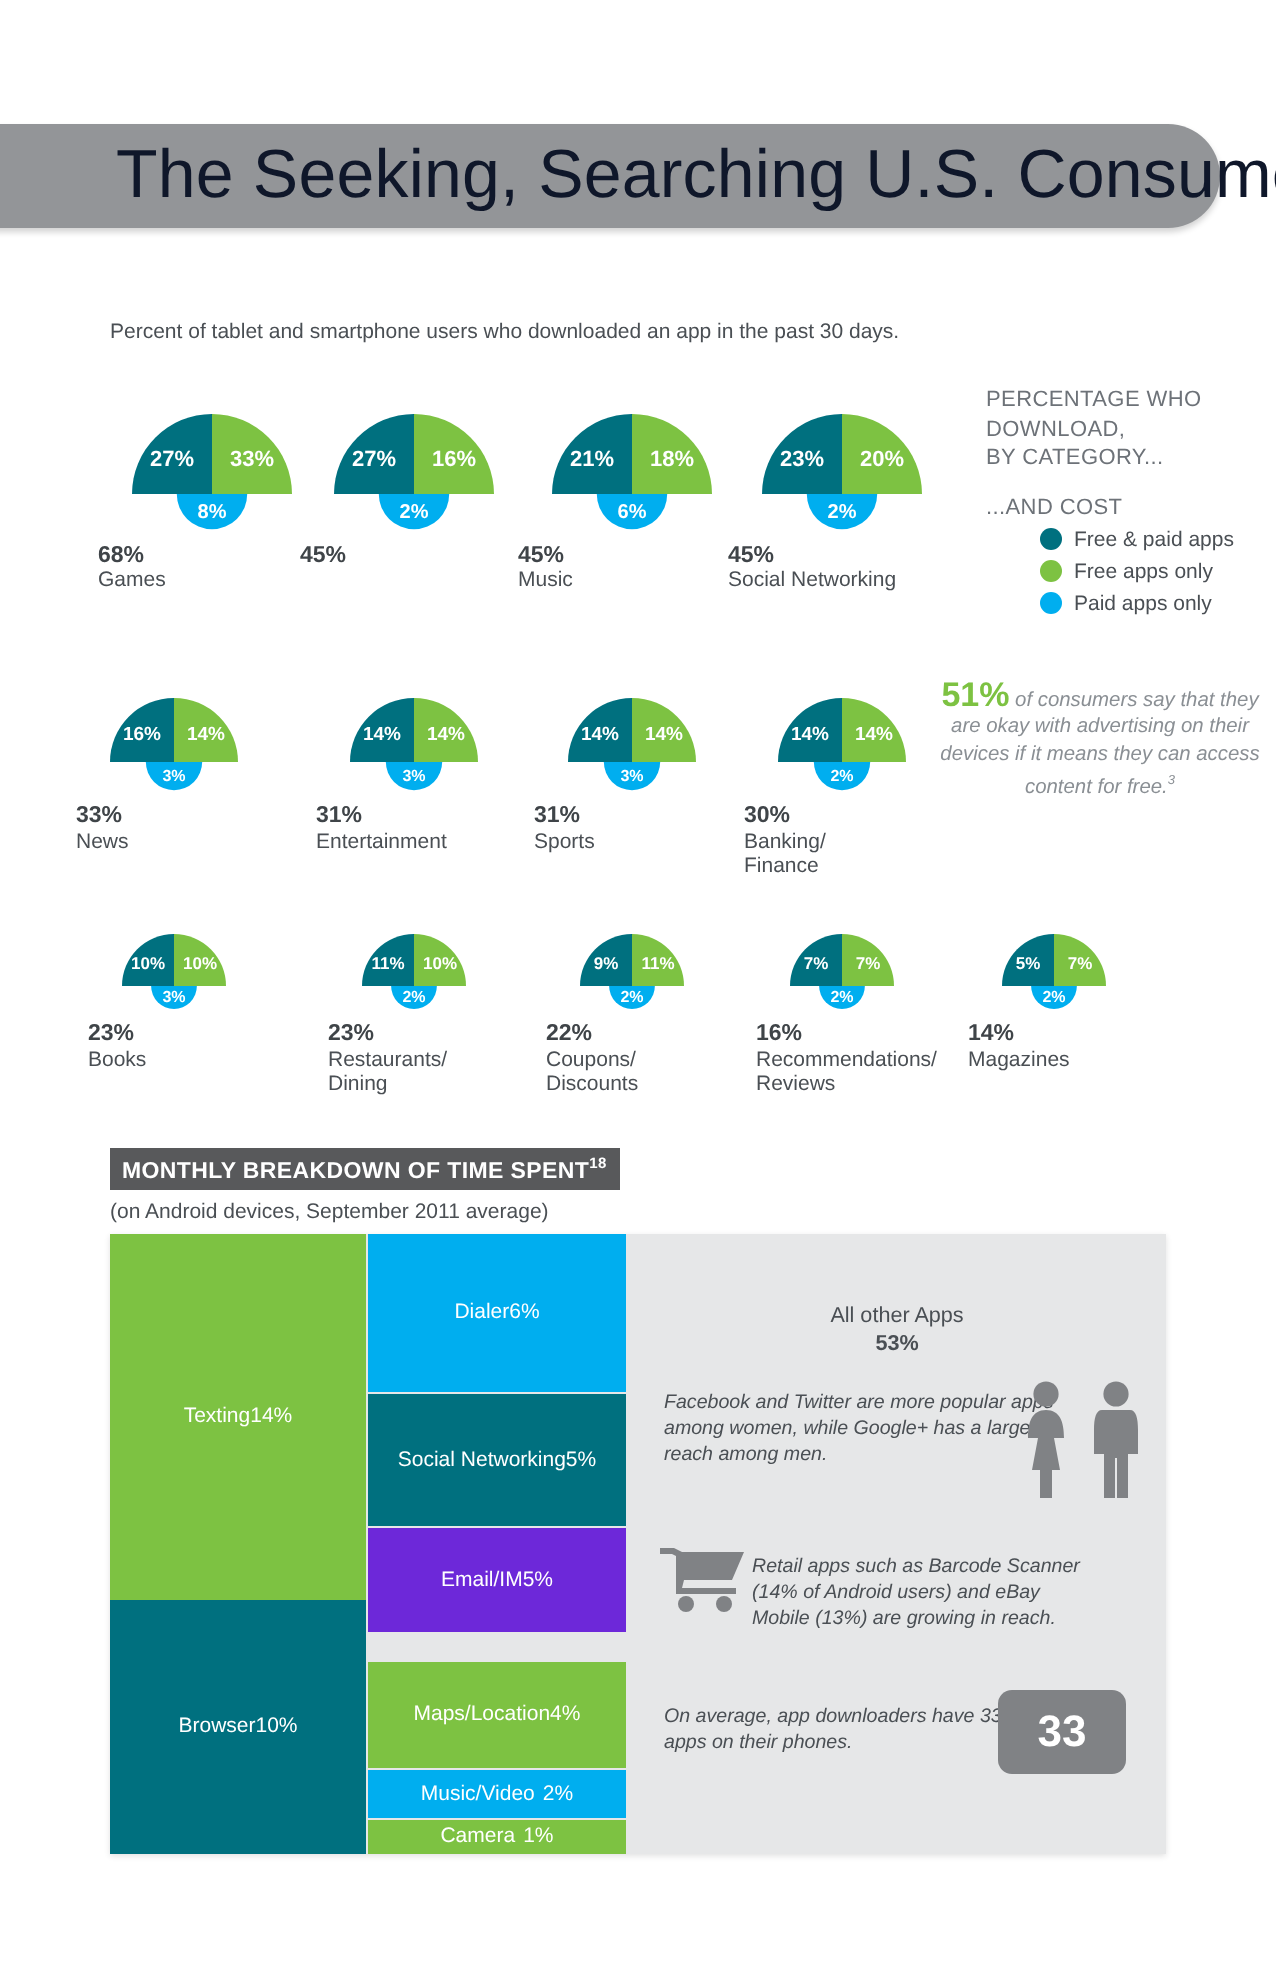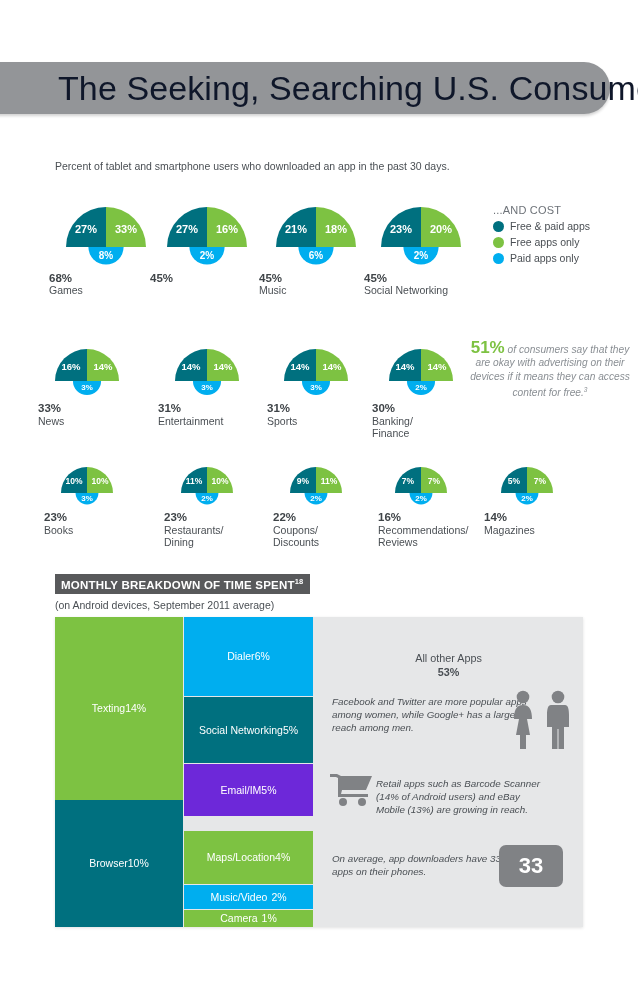--- a/index.html
+++ b/index.html
@@ -32,21 +32,21 @@
   .lbl-tot{font-size:11.5px; font-weight:bold; color:#3f4448; margin-top:3px; line-height:12.5px;}
   .lbl-cat{font-size:10.5px; color:#4a4f54; line-height:12.5px;}
   .sl-txt{font-size:11px; font-weight:bold; fill:#ffffff; font-family:"Liberation Sans",sans-serif;}
   .sl-txt.sm{font-size:9.5px;}
   .sl-txt.xs{font-size:8.5px;}
   .sl-txt.blue{font-size:9px;}
   
   .legend{position:absolute; left:493px; top:193px; width:145px;}
   .legend .hd{font-size:11px; color:#6d7278; line-height:14.5px; letter-spacing:.2px;}
   .legend .andcost{font-size:11px; color:#6d7278; margin-top:11px; letter-spacing:.2px;}
-  .legend .item{display:flex; align-items:center; margin-top:4px;}
+  .legend .item{display:flex; align-items:center; margin-top:4px;margin-left:27px;}
   .legend .dot{width:11px;height:11px;border-radius:50%;margin-right:6px;flex:none;}
   .legend .lt{font-size:10.5px; color:#4a4f54;}
   
   .callout{position:absolute; left:462px; top:341px; width:176px; text-align:center;
            font-style:italic; font-size:10.2px; line-height:13.4px; color:#8a8f94;}
   .callout .big{font-size:17px; font-weight:bold; font-style:normal; color:#7DC242;}
   .callout sup{font-size:6.5px;}
   
   .tm{position:absolute; left:55px; top:617px; width:528px; height:310px;
       background:#e6e7e8; box-shadow:0 1px 3px rgba(0,0,0,.12);}
@@ -74,20 +74,25 @@
 
 <div class="titlebar">
   <div class="t">The Seeking, Searching U.S. Consumer</div>
 </div>
 
 <div style="position:absolute;left:55px;top:155px;width:560px;">
   <div class="sec-sub">Percent of tablet and smartphone users who downloaded an app in the past 30 days.</div>
 </div>
 
 <div class="legend">
+  <div class="hd">
+    <div>PERCENTAGE WHO</div>
+    <div>DOWNLOAD,</div>
+    <div>BY CATEGORY...</div>
+  </div>
   <div class="andcost">...AND COST</div>
   <div class="item">
     <span class="dot" style="background:#00707F"></span>
     <span class="lt">Free &amp; paid apps</span>
   </div>
   <div class="item">
     <span class="dot" style="background:#7DC242"></span>
     <span class="lt">Free apps only</span>
   </div>
   <div class="item">

